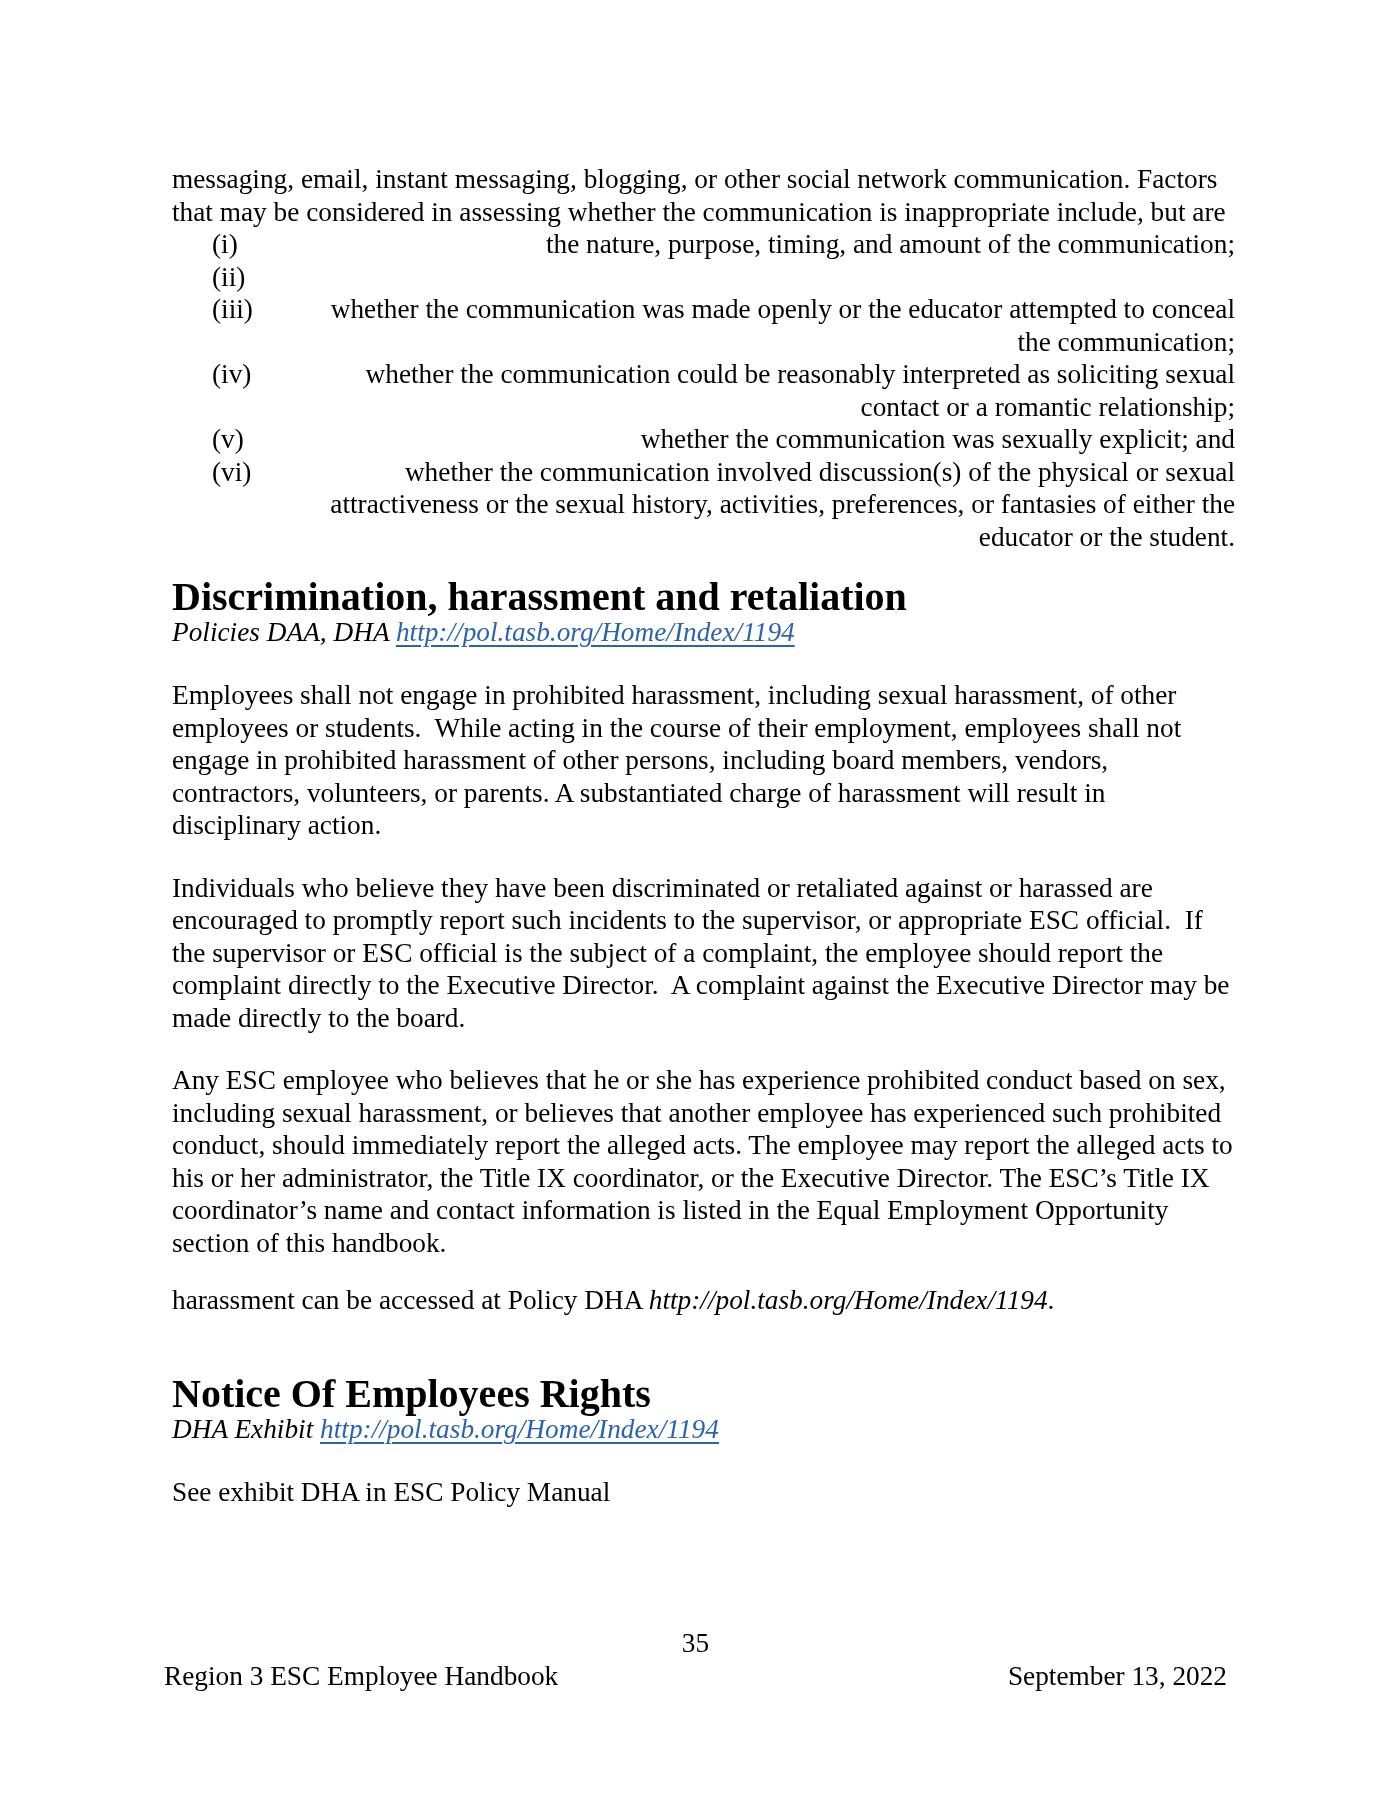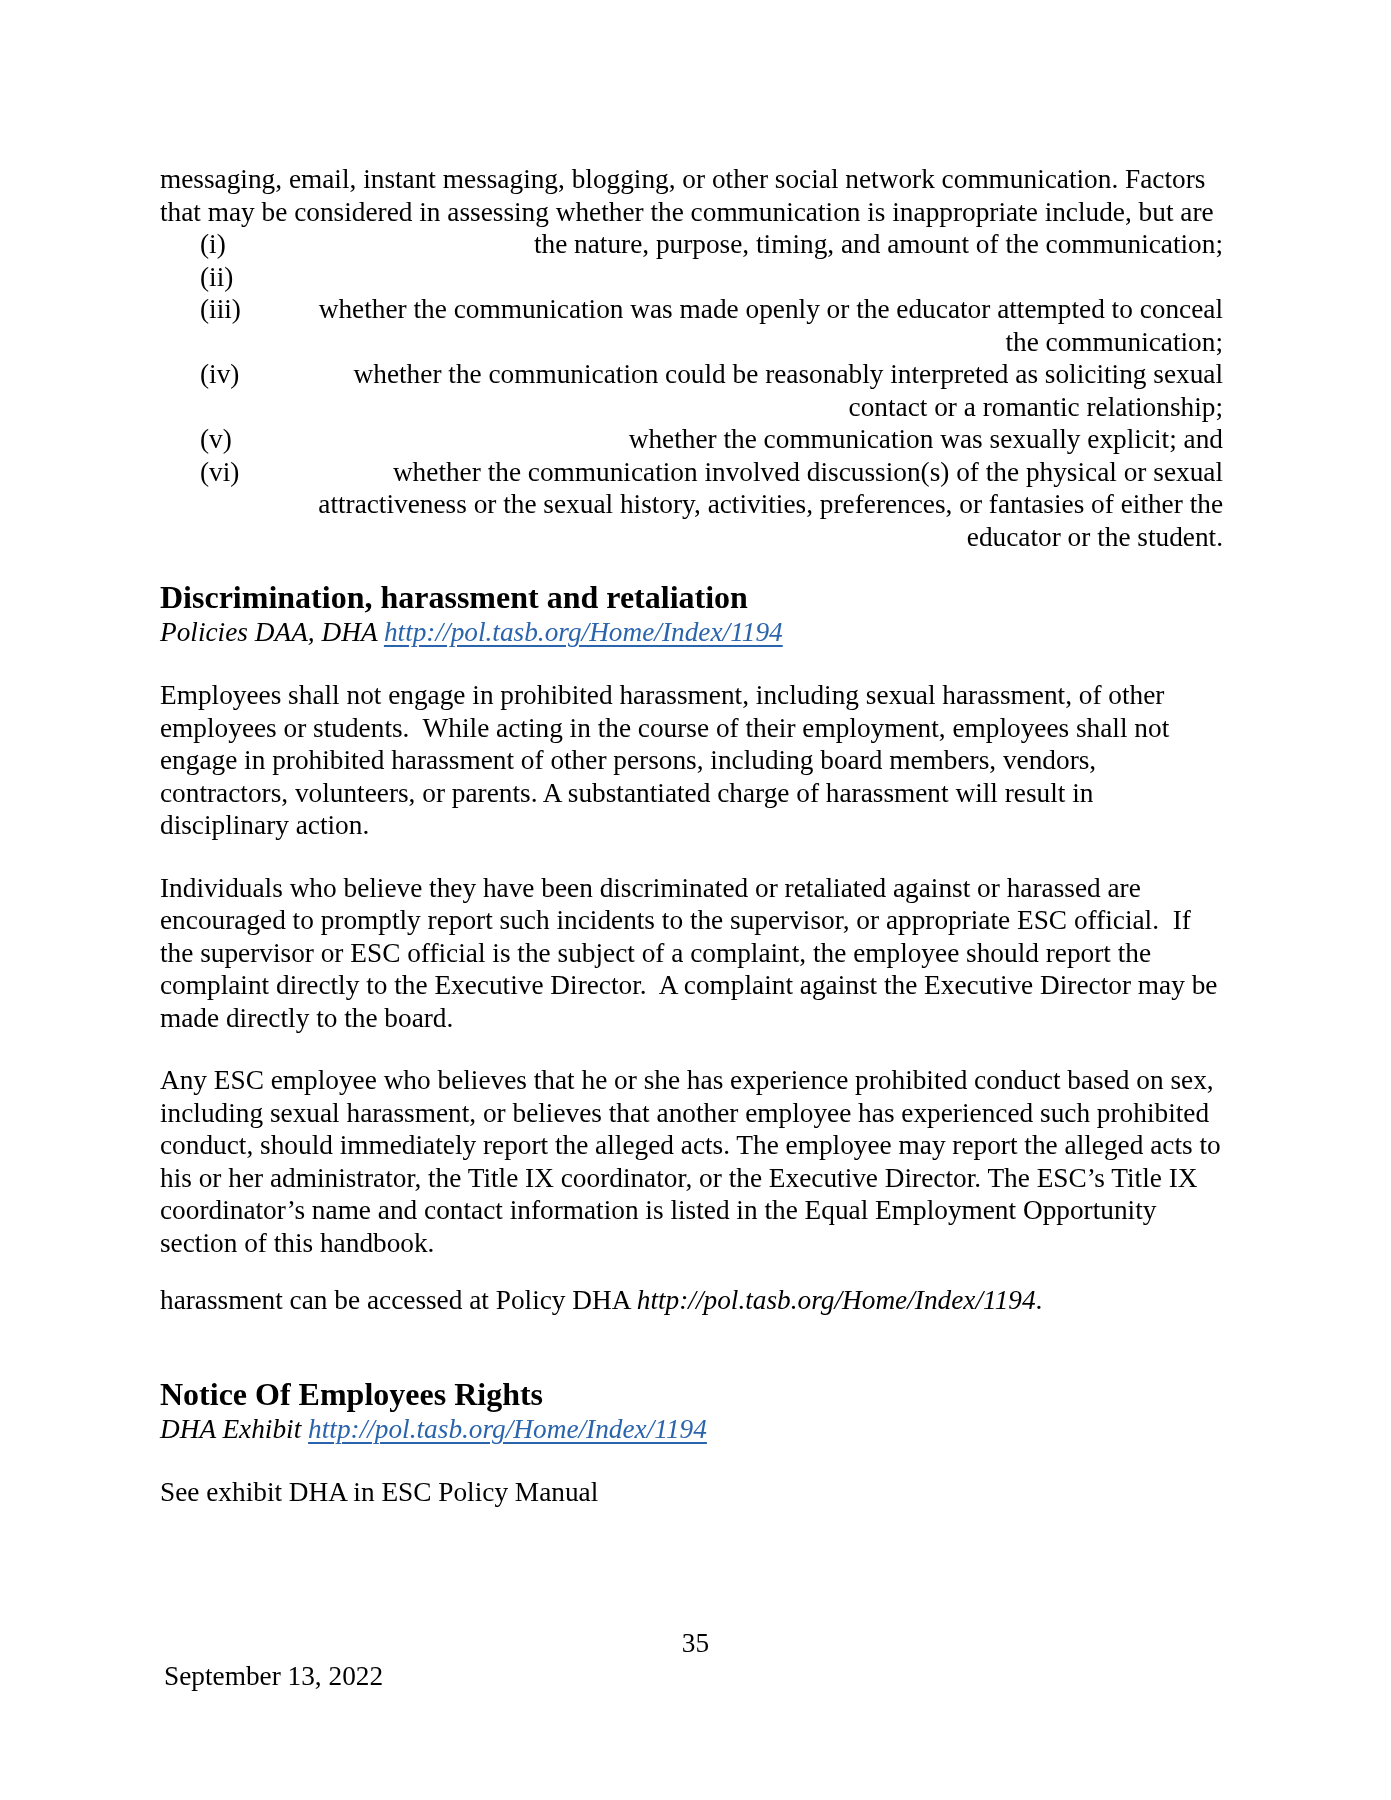--- a/index.html
+++ b/index.html
@@ -9,31 +9,31 @@
     height: 1800px;
     background: #ffffff;
     font-family: "Liberation Serif", "DejaVu Serif", serif;
     font-size: 27.3px;
     line-height: 32.5px;
     color: #000000;
     overflow: hidden;
   }
   .content {
     position: absolute;
-    left: 160px;
+    left: 172px;
     top: 163px;
     width: 1063px;
   }
   .line { white-space: pre; }
   .list-item { display: flex; }
   .li-label { flex: none; width: 86px; margin-left: 40px; }
   .li-text { flex: 1; text-align: right; }
   .heading {
     font-weight: bold;
-    font-size: 32px;
+    font-size: 40px;
     line-height: 38px;
     margin-top: 25px;
   }
   .heading-2 { margin-top: 58px; }
   .ref-line { font-style: italic; line-height: 33px; white-space: pre; }
   .para { margin-top: 30px; }
   .para-tight { margin-top: 25px; }
   .it { font-style: italic; }
   .link {
     color: #2a64ad;
@@ -138,16 +138,17 @@
     <div class="heading heading-2">Notice Of Employees Rights</div>
     <div class="ref-line"><span>DHA Exhibit </span><a href="#" class="link">http://pol.tasb.org/Home/Index/1194</a></div>
 
     <div class="see-exhibit line">See exhibit DHA in ESC Policy Manual</div>
 
   </div>
 
   <div class="footer">
     <div class="page-num">35</div>
     <div class="footer-row">
+      <span>Region 3 ESC Employee Handbook</span>
       <span>September 13, 2022</span>
     </div>
   </div>
 </div>
 
 </body></html>

